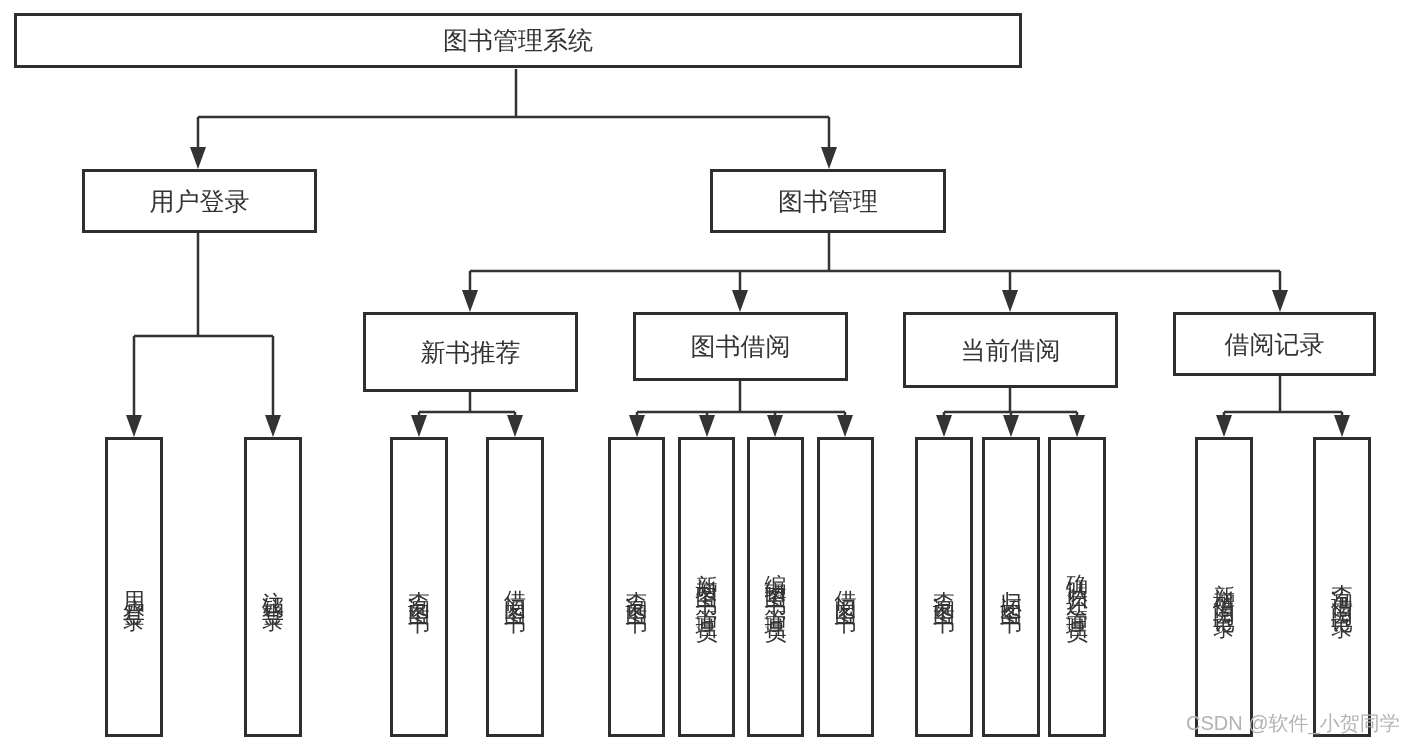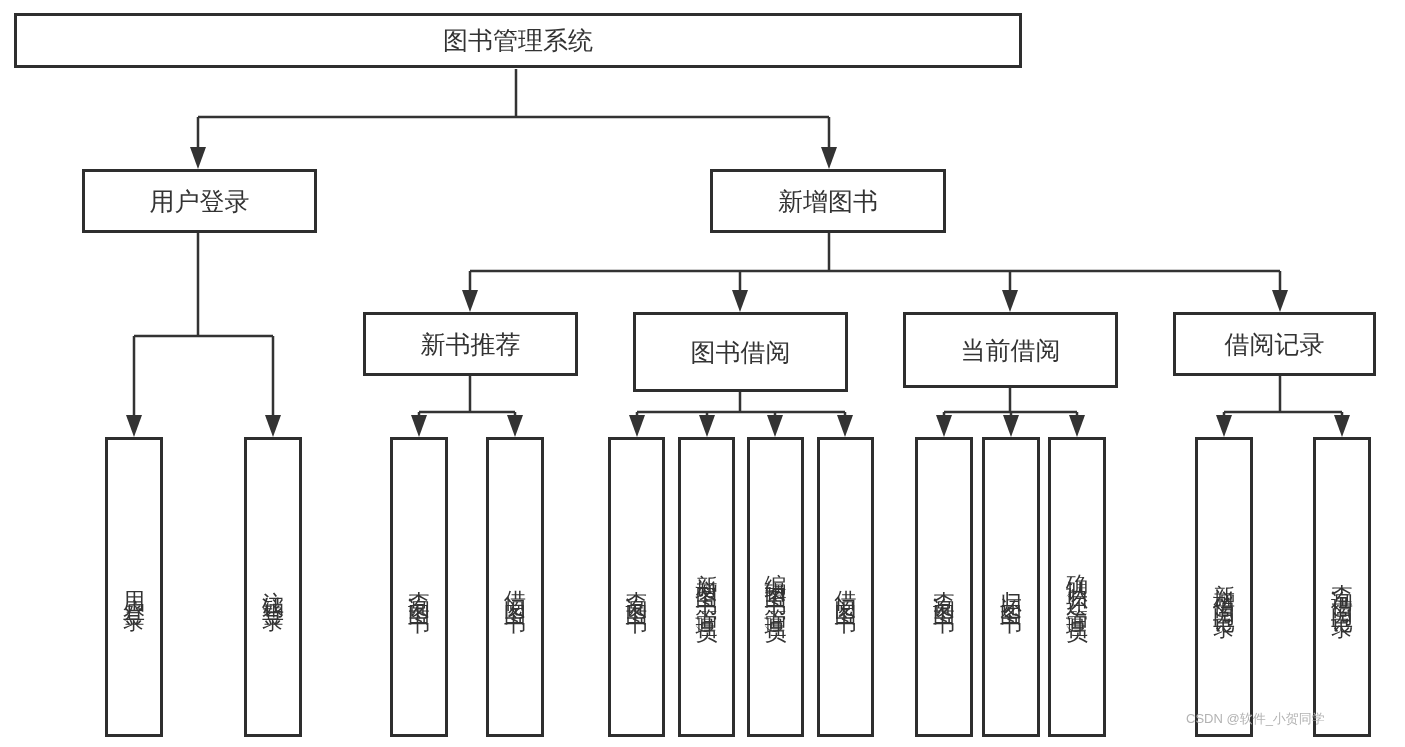--- a/index.html
+++ b/index.html
@@ -25,21 +25,21 @@
   .box-h .label{white-space:nowrap;}
   .box-v .label{
     writing-mode:vertical-rl;
     text-orientation:mixed;
     font-size:22px;
     letter-spacing:7px;
     line-height:1;
   }
   .watermark{
     position:absolute;left:1186px;top:710px;
-    font-size:13px;color:var(--watermark,#b3b3b3);
+    font-size:20px;color:var(--watermark,#b3b3b3);
     white-space:nowrap;
   }
 </style>
 </head>
 <body>
 
 <div class="canvas">
 
   <svg class="connectors" width="1405" height="747" viewBox="0 0 1405 747">
     <g>
@@ -75,27 +75,27 @@
   </svg>
 
   <div class="node box-h" style="left:14px;top:13px;width:1008px;height:55px">
     <span class="label">图书管理系统</span>
   </div>
 
   <div class="node box-h" style="left:82px;top:169px;width:235px;height:64px">
     <span class="label">用户登录</span>
   </div>
   <div class="node box-h" style="left:710px;top:169px;width:236px;height:64px">
-    <span class="label">新增图书</span>
+    <span class="label">图书管理</span>
   </div>
 
-  <div class="node box-h" style="left:363px;top:312px;width:215px;height:64px">
+  <div class="node box-h" style="left:363px;top:312px;width:215px;height:80px">
     <span class="label">新书推荐</span>
   </div>
-  <div class="node box-h" style="left:633px;top:312px;width:215px;height:80px">
+  <div class="node box-h" style="left:633px;top:312px;width:215px;height:69px">
     <span class="label">图书借阅</span>
   </div>
   <div class="node box-h" style="left:903px;top:312px;width:215px;height:76px">
     <span class="label">当前借阅</span>
   </div>
   <div class="node box-h" style="left:1173px;top:312px;width:203px;height:64px">
     <span class="label">借阅记录</span>
   </div>
 
   <div class="node box-v" style="left:105px;top:437px;width:58px;height:300px">

